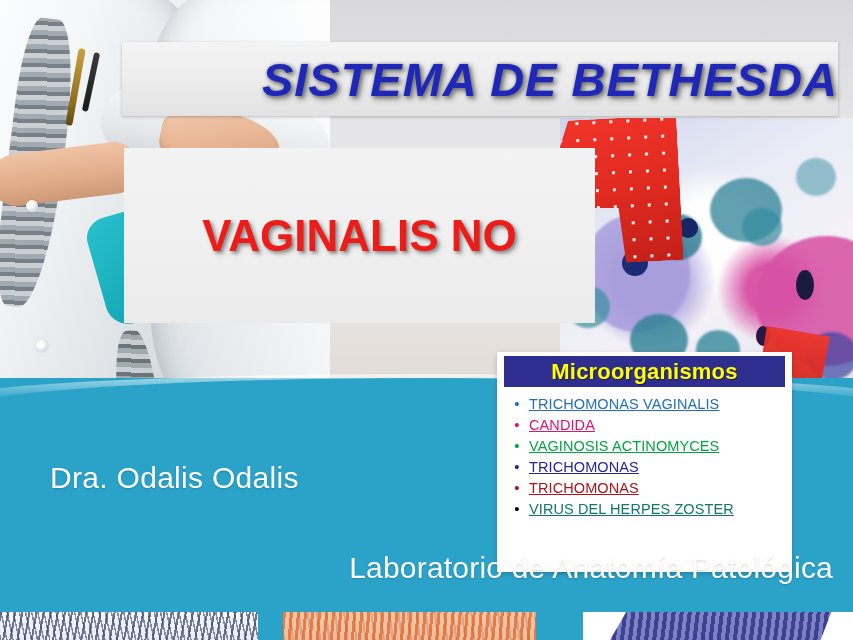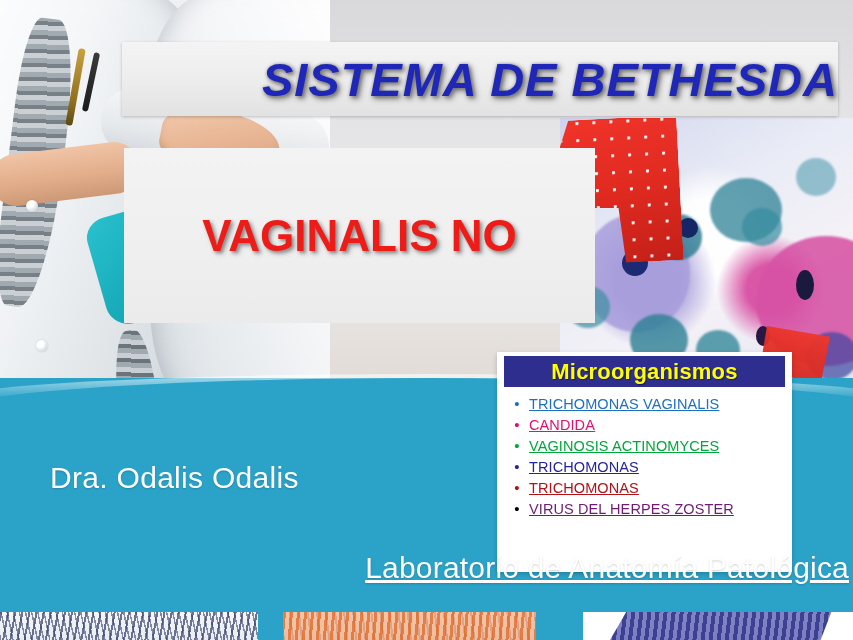--- a/index.html
+++ b/index.html
@@ -220,24 +220,23 @@
     white-space:nowrap;
   }
 
   
   .presenter {
     position:absolute; left:50px; top:461px;
     font-size:30px; color:#ffffff; letter-spacing:.3px;
     text-shadow:0 1px 2px rgba(0,0,0,.18);
   }
   .lab {
-    position:absolute; right:4px; top:551px;
+    position:absolute; right:20px; top:551px;
     font-size:30px; color:#ffffff; letter-spacing:.2px;
     text-shadow:0 1px 2px rgba(0,0,0,.18);
-    text-decoration:underline;
   }
 
   
   .thumb { position:absolute; top:612px; height:28px; overflow:hidden; }
   .thumb-a { left:0px;   width:258px;
     background:
       repeating-linear-gradient(100deg, rgba(60,70,110,.75) 0 2px, rgba(255,255,255,0) 2px 7px),
       repeating-linear-gradient(78deg, rgba(40,50,90,.55) 0 1.5px, rgba(255,255,255,0) 1.5px 6px),
       linear-gradient(180deg,#f4f6f8 0%, #e9edf1 100%); }
   .thumb-b { left:283px; width:253px;
@@ -341,21 +340,21 @@
         <span class="mlabel" style="color:#24259a;">TRICHOMONAS</span>
       </div>
 
       <div class="mrow">
         <span class="mbullet" style="color:#b01218;">•</span>
         <span class="mlabel" style="color:#b01218;">TRICHOMONAS</span>
       </div>
 
       <div class="mrow">
         <span class="mbullet" style="color:#000000;">•</span>
-        <span class="mlabel" style="color:#701a75;">VIRUS DEL HERPES ZOSTER</span>
+        <span class="mlabel" style="color:#0f766e;">VIRUS DEL HERPES ZOSTER</span>
       </div>
 
     </div>
   </div>
 
   <div class="presenter">Dra. Odalis Odalis</div>
   <div class="lab">Laboratorio de Anatomía Patológica</div>
 
   <div class="thumb thumb-a"></div>
   <div class="thumb thumb-b"></div>

